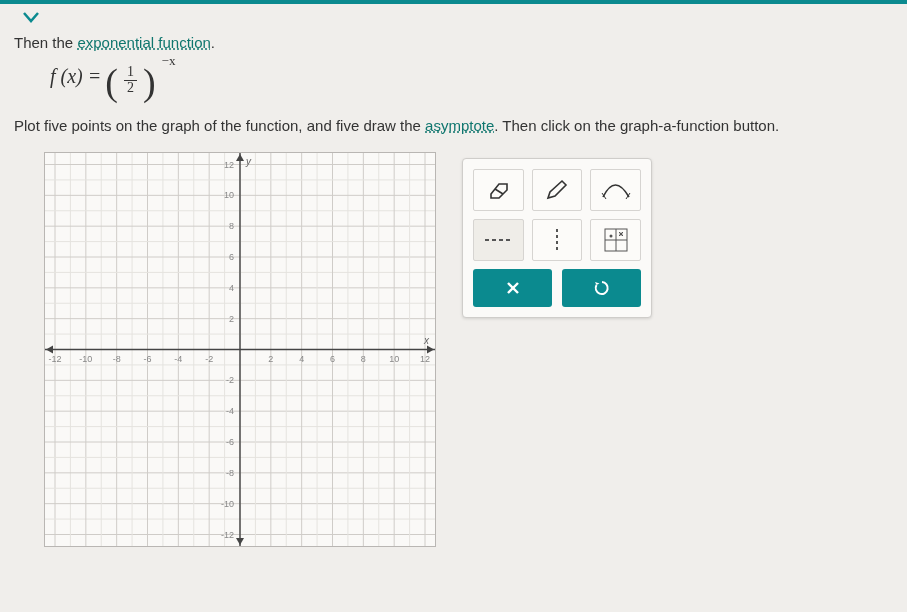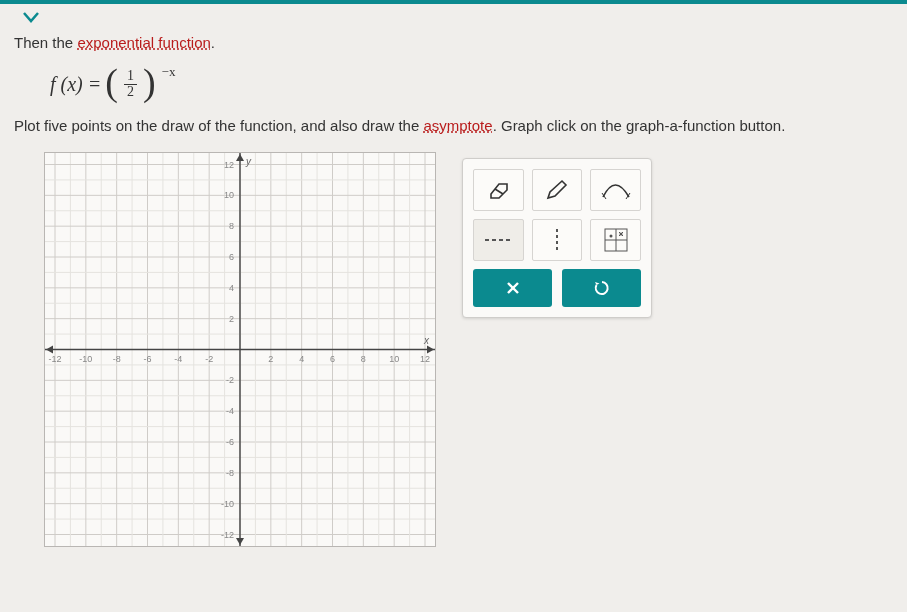--- a/index.html
+++ b/index.html
@@ -1,21 +1,21 @@
 <!DOCTYPE html>
 <html><head>
 <meta charset="utf-8">
 <style>
 * { box-sizing: border-box; margin: 0; padding: 0; }
 body { font-family: Arial, Helvetica, sans-serif; background: #f0eeeb; width: 907px; height: 612px; position: relative; padding: 0 14px; color: #333; font-size: 15px; }
 .topbar { height: 4px; background: #0b8a8f; position: absolute; top: 0; left: 0; right: 0; }
 .caret { position: absolute; top: 8px; left: 22px; color: #0b8a8f; font-size: 18px; cursor: pointer; }
 .prompt { margin-top: 34px; margin-bottom: 8px; }
-.link { color: #b91c1c; text-decoration: underline dotted; }
-.formula { font-family: "Times New Roman", serif; font-size: 20px; font-style: italic; margin: 14px 0 14px 36px; white-space: nowrap; display: flex; align-items: center; gap: 4px; }
+.link { color: #0f766e; text-decoration: underline dotted; }
+.formula { font-family: "Times New Roman", serif; font-size: 20px; font-style: italic; margin: 14px 0 14px 36px; white-space: nowrap; display: flex; align-items: flex-start; gap: 4px; }
 .frac { display: inline-flex; flex-direction: column; align-items: center; font-style: normal; font-size: 14px; line-height: 1.05; vertical-align: middle; margin: 0 2px; }
 .frac .num { border-bottom: 1px solid #333; padding: 0 3px; }
 .paren { font-size: 38px; font-style: normal; line-height: 1; position: relative; top: -2px; }
 .sup { font-size: 13px; font-style: normal; position: relative; top: -12px; left: 2px; }
 .instr { margin-bottom: 18px; }
 .content-row { display: flex; gap: 26px; align-items: flex-start; padding-left: 30px; }
 .graph-wrap { border: 1px solid #b9b6b3; background: #faf9f7; width: 392px; height: 395px; position: relative; }
 .graph-wrap svg { display: block; }
 .palette { border: 1px solid #cfcdca; background: #fbfaf8; border-radius: 4px; padding: 10px; width: 190px; box-shadow: 0 1px 3px rgba(0,0,0,0.12); margin-top: 6px; }
 .tool-row { display: flex; gap: 8px; justify-content: space-between; margin-bottom: 8px; }
@@ -44,21 +44,21 @@
   <span class="paren">(</span>
   <span class="frac">
     <span class="num">1</span>
     <span class="den">2</span>
   </span>
   <span class="paren">)</span>
   <span class="sup">−x</span>
 </div>
 
 <div class="instr">
-  <span>Plot five points on the draw of the function, and also draw the </span><span class="link">asymptote</span><span>. Graph click on the graph-a-function button.</span>
+  <span>Plot five points on the graph of the function, and five draw the </span><span class="link">asymptote</span><span>. Then click on the graph-a-function button.</span>
 </div>
 
 <div class="content-row">
 
   <div class="graph-wrap">
     <svg id="grid-svg" width="390" height="393" viewBox="0 0 390 393">
         <line x1="10" y1="0" x2="10" y2="393" stroke="#cfccc8" stroke-width="1"></line>
         <line x1="0" y1="381.5" x2="390" y2="381.5" stroke="#cfccc8" stroke-width="1"></line>
         <line x1="25.416666666666686" y1="0" x2="25.416666666666686" y2="393" stroke="#e5e3df" stroke-width="1"></line>
         <line x1="0" y1="366.0833333333333" x2="390" y2="366.0833333333333" stroke="#e5e3df" stroke-width="1"></line>

